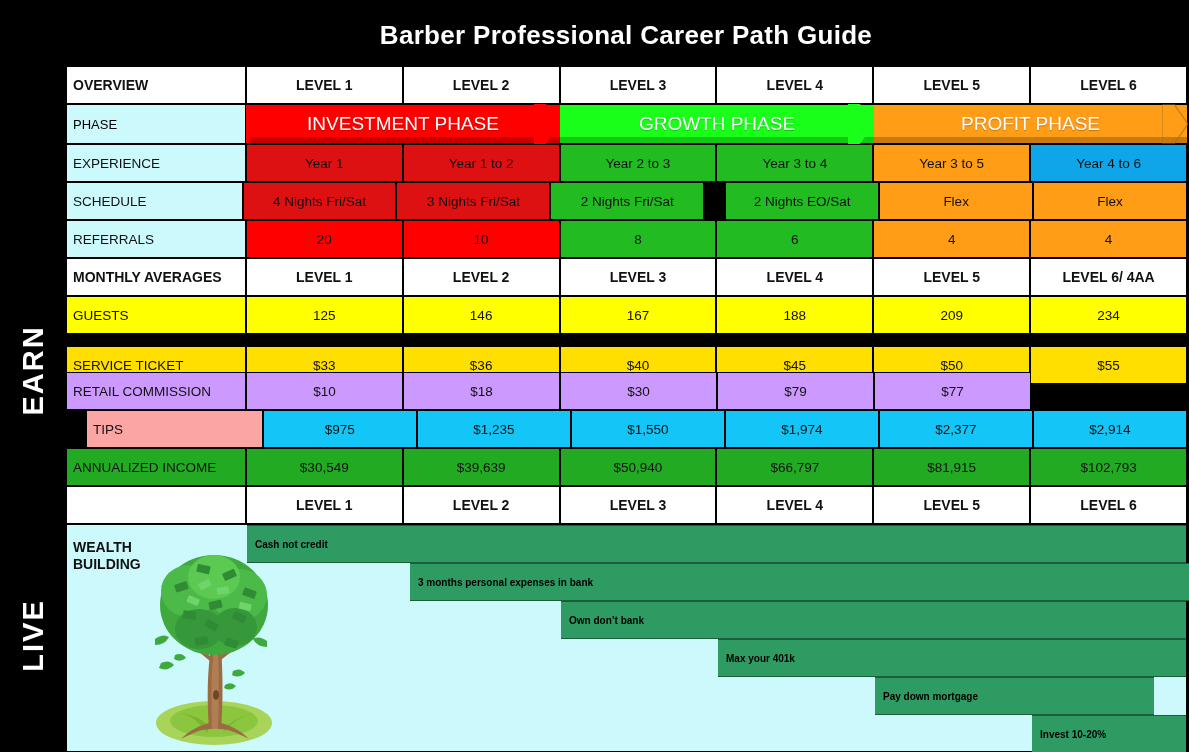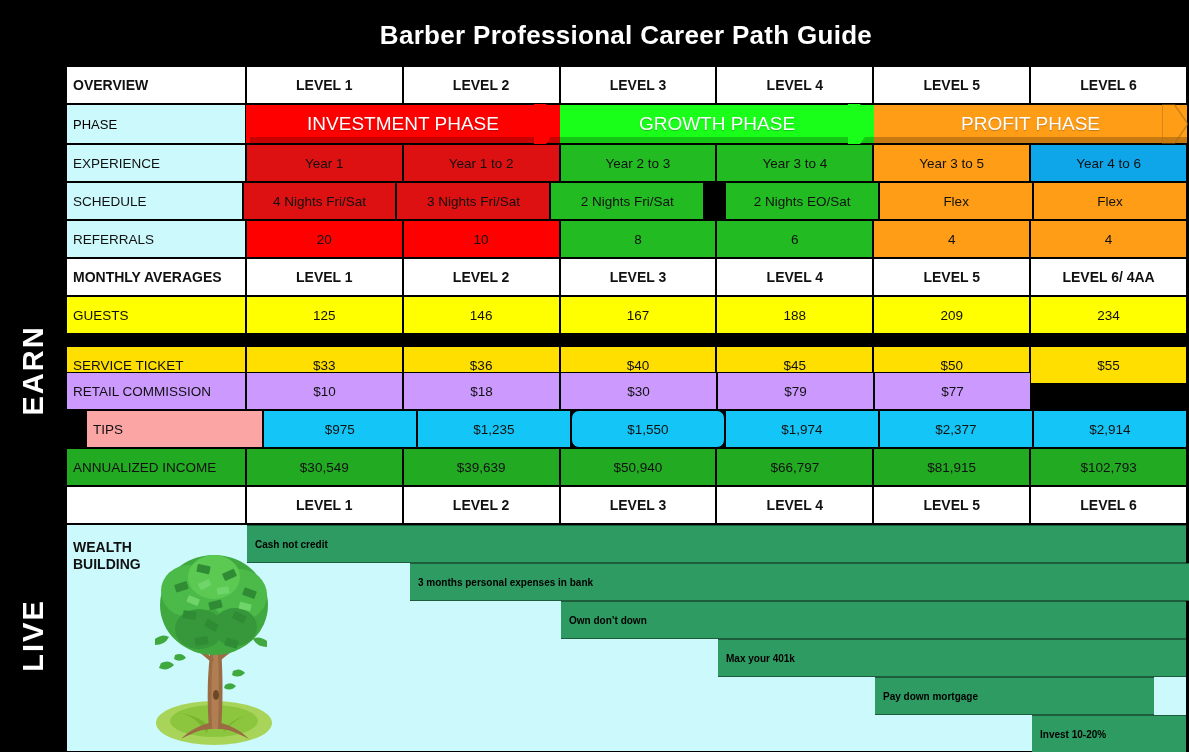--- a/index.html
+++ b/index.html
@@ -162,21 +162,21 @@
         <div class="cell lvl" style="background: rgb(204, 153, 255); justify-content: center;">$10</div>
         <div class="cell lvl" style="background: rgb(204, 153, 255); justify-content: center;">$18</div>
         <div class="cell lvl" style="background: rgb(204, 153, 255); justify-content: center;">$30</div>
         <div class="cell lvl" style="background: rgb(204, 153, 255); justify-content: center;">$79</div>
         <div class="cell lvl" style="background: rgb(204, 153, 255); justify-content: center;">$77</div>
       </div>
       <div class="row h38" style="top: 344px;">
         <div class="cell lbl" style="background: #fca5a5; margin-left: 20px;">TIPS</div>
         <div class="cell lvl" style="background: rgb(19, 198, 247); justify-content: center;">$975</div>
         <div class="cell lvl" style="background: rgb(19, 198, 247); justify-content: center;">$1,235</div>
-        <div class="cell lvl" style="background: rgb(19, 198, 247); justify-content: center; border-radius: 8px;">$1,550</div>
+        <div class="cell lvl" style="background: rgb(19, 198, 247); justify-content: center;">$1,550</div>
         <div class="cell lvl" style="background: rgb(19, 198, 247); justify-content: center;">$1,974</div>
         <div class="cell lvl" style="background: rgb(19, 198, 247); justify-content: center;">$2,377</div>
         <div class="cell lvl" style="background: rgb(19, 198, 247); justify-content: center;">$2,914</div>
       </div>
       <div class="row h38" style="top: 382px;">
         <div class="cell lbl" style="background: rgb(34, 170, 34);">ANNUALIZED INCOME</div>
         <div class="cell lvl" style="background: rgb(34, 170, 34); justify-content: center;">$30,549</div>
         <div class="cell lvl" style="background: rgb(34, 170, 34); justify-content: center;">$39,639</div>
         <div class="cell lvl" style="background: rgb(34, 170, 34); justify-content: center;">$50,940</div>
         <div class="cell lvl" style="background: rgb(34, 170, 34); justify-content: center;">$66,797</div>
@@ -243,21 +243,21 @@
               <path d="M86 142 q6 -4 11 1 q-5 6 -12 2 Z"></path>
             </g>
           </svg></div>
         <div class="wbar" style="left: 180px; width: 939px; top: 0px; background: rgb(46, 155, 99);">
           <span>Cash not credit</span>
         </div>
         <div class="wbar" style="left: 337px; width: 782px; top: 38px; background: rgb(46, 155, 99); margin-left: 6px;">
           <span>3 months personal expenses in bank</span>
         </div>
         <div class="wbar" style="left: 494px; width: 625px; top: 76px; background: rgb(46, 155, 99);">
-          <span>Own don’t down</span>
+          <span>Own don’t bank</span>
         </div>
         <div class="wbar" style="left: 651px; width: 468px; top: 114px; background: rgb(46, 155, 99);">
           <span>Max your 401k</span>
         </div>
         <div class="wbar" style="left: 808px; width: 279px; top: 152px; background: rgb(46, 155, 99);">
           <span>Pay down mortgage</span>
         </div>
         <div class="wbar" style="left: 965px; width: 154px; top: 190px; background: rgb(46, 155, 99);">
           <span>Invest 10-20%</span>
         </div>

